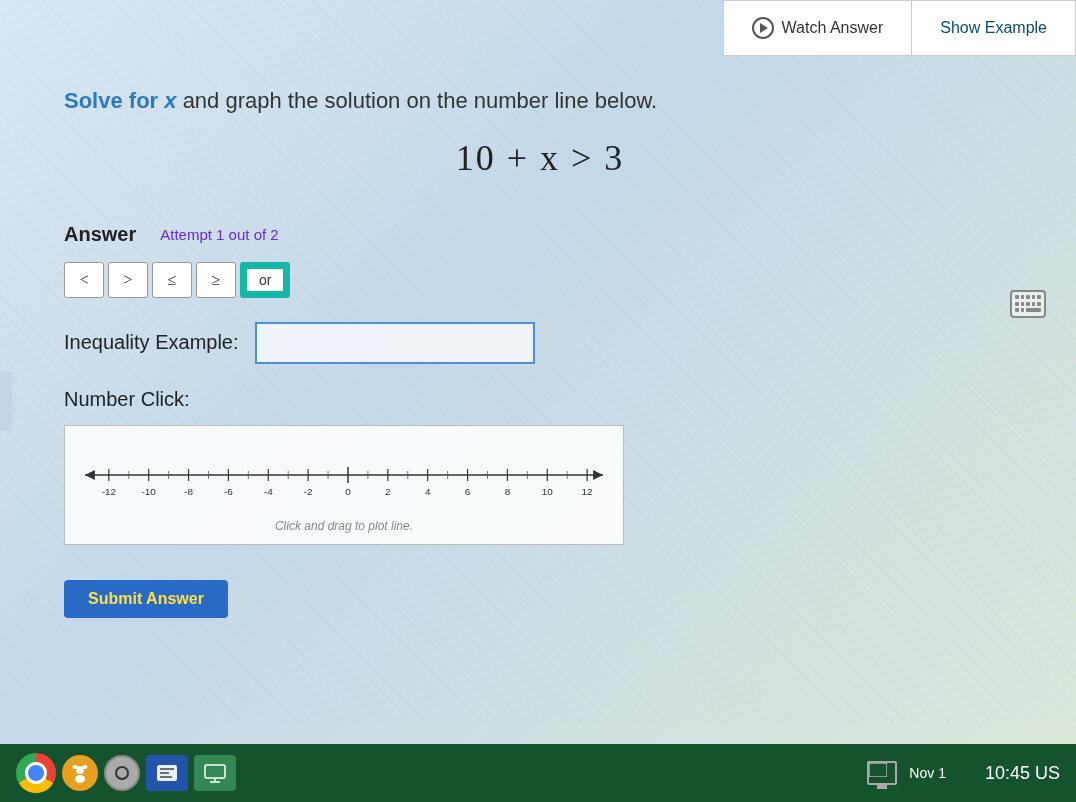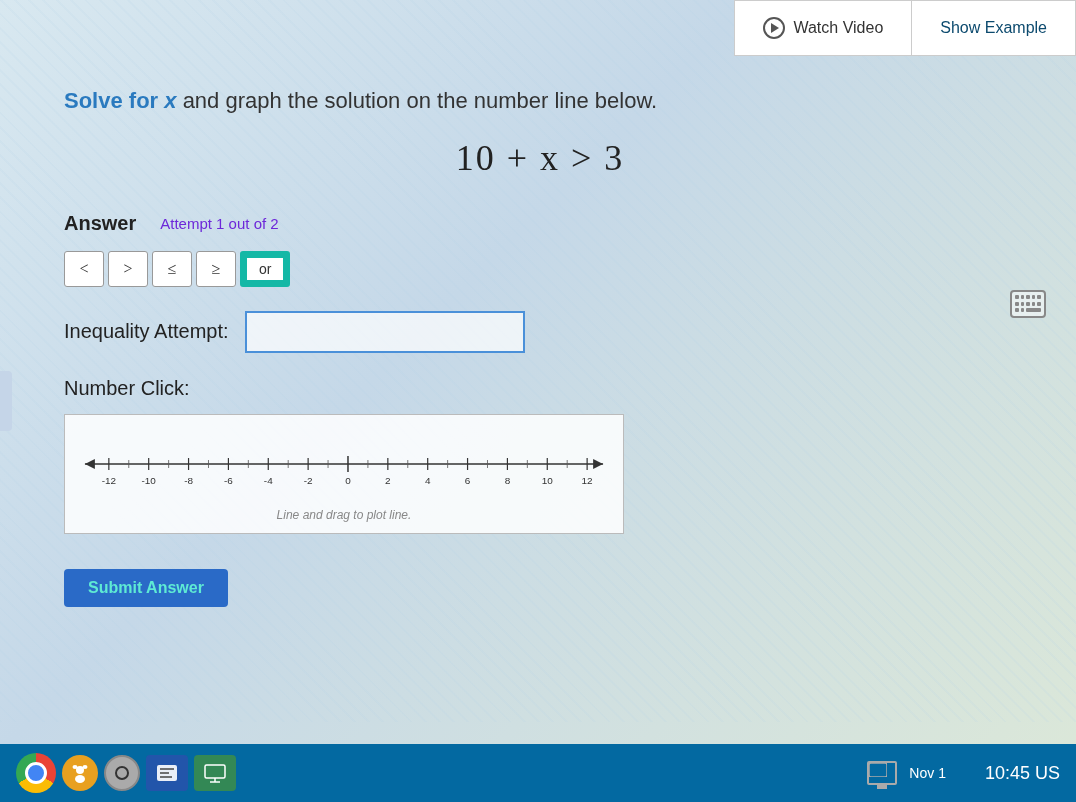--- a/index.html
+++ b/index.html
@@ -102,21 +102,21 @@
     .problem-statement .solve-word {
       color: #2a7abf;
       font-weight: bold;
     }
 
     .equation-box {
       text-align: center;
       font-size: 36px;
       font-family: 'Times New Roman', serif;
       color: #222;
-      margin: 20px 0 33px 0;
+      margin: 20px 0 44px 0;
       letter-spacing: 2px;
     }
 
     .answer-section {
       margin-top: 20px;
     }
 
     .answer-header {
       display: flex;
       align-items: center;
@@ -225,21 +225,21 @@
     .click-drag-text {
       font-family: Arial, sans-serif;
       font-size: 12px;
       color: #888;
       margin-top: 2px;
       font-style: italic;
     }
 
     .submit-btn {
       background: #2a6ac7;
-      color: #5eead4;
+      color: #fde047;
       border: none;
       padding: 10px 24px;
       font-family: Arial, sans-serif;
       font-size: 16px;
       font-weight: bold;
       border-radius: 4px;
       cursor: pointer;
     }
 
     
@@ -263,21 +263,21 @@
       height: 4px;
     }
 
     
     .taskbar {
       position: absolute;
       bottom: 0;
       left: 0;
       right: 0;
       height: 58px;
-      background: #0369a1;
+      background: #14532d;
       display: flex;
       align-items: center;
       justify-content: space-between;
       padding: 0 16px;
     }
 
     .taskbar-left {
       display: flex;
       align-items: center;
       gap: 6px;
@@ -358,21 +358,21 @@
   </style>
 </head>
 <body>
 
 <div class="bg-texture"></div>
 <div class="left-edge-tab"></div>
 
 <div class="top-bar">
   <button class="watch-video-btn">
     <span class="play-icon"></span>
-    <span>Watch Video</span>
+    <span>Watch Answer</span>
   </button>
   <button class="show-example-btn">
     <span>Show Example</span>
   </button>
 </div>
 
 <div class="main-content">
 
   <div class="problem-statement">
     <span class="solve-word">Solve for <em>x</em></span>
@@ -392,21 +392,21 @@
 
     <div class="inequality-buttons">
       <button class="ineq-btn">&lt;</button>
       <button class="ineq-btn">&gt;</button>
       <button class="ineq-btn">≤</button>
       <button class="ineq-btn">≥</button>
       <button class="or-btn">or</button>
     </div>
 
     <div class="inequality-notation-row">
-      <span class="inequality-notation-label">Inequality Attempt:</span>
+      <span class="inequality-notation-label">Inequality Example:</span>
       <input class="inequality-input" type="text" style="">
     </div>
 
     <div class="number-line-label">Number Click:</div>
 
     <div class="number-line-container">
       <svg class="number-line-svg" viewBox="0 0 560 80">
 
         <line x1="20" y1="38" x2="540" y2="38" stroke="#333" stroke-width="1.5"></line>
 
@@ -459,21 +459,21 @@
         <line x1="184" y1="34" x2="184" y2="42" stroke="#555" stroke-width="0.8"></line>
         <line x1="224" y1="34" x2="224" y2="42" stroke="#555" stroke-width="0.8"></line>
         <line x1="264" y1="34" x2="264" y2="42" stroke="#555" stroke-width="0.8"></line>
         <line x1="304" y1="34" x2="304" y2="42" stroke="#555" stroke-width="0.8"></line>
         <line x1="344" y1="34" x2="344" y2="42" stroke="#555" stroke-width="0.8"></line>
         <line x1="384" y1="34" x2="384" y2="42" stroke="#555" stroke-width="0.8"></line>
         <line x1="424" y1="34" x2="424" y2="42" stroke="#555" stroke-width="0.8"></line>
         <line x1="464" y1="34" x2="464" y2="42" stroke="#555" stroke-width="0.8"></line>
         <line x1="504" y1="34" x2="504" y2="42" stroke="#555" stroke-width="0.8"></line>
       </svg>
-      <div class="click-drag-text">Line and drag to plot line.</div>
+      <div class="click-drag-text">Click and drag to plot line.</div>
     </div>
 
     <button class="submit-btn">
       <span>Submit Answer</span>
     </button>
   </div>
 </div>
 
 <div class="keyboard-icon">
   <div class="key-dot"></div>

